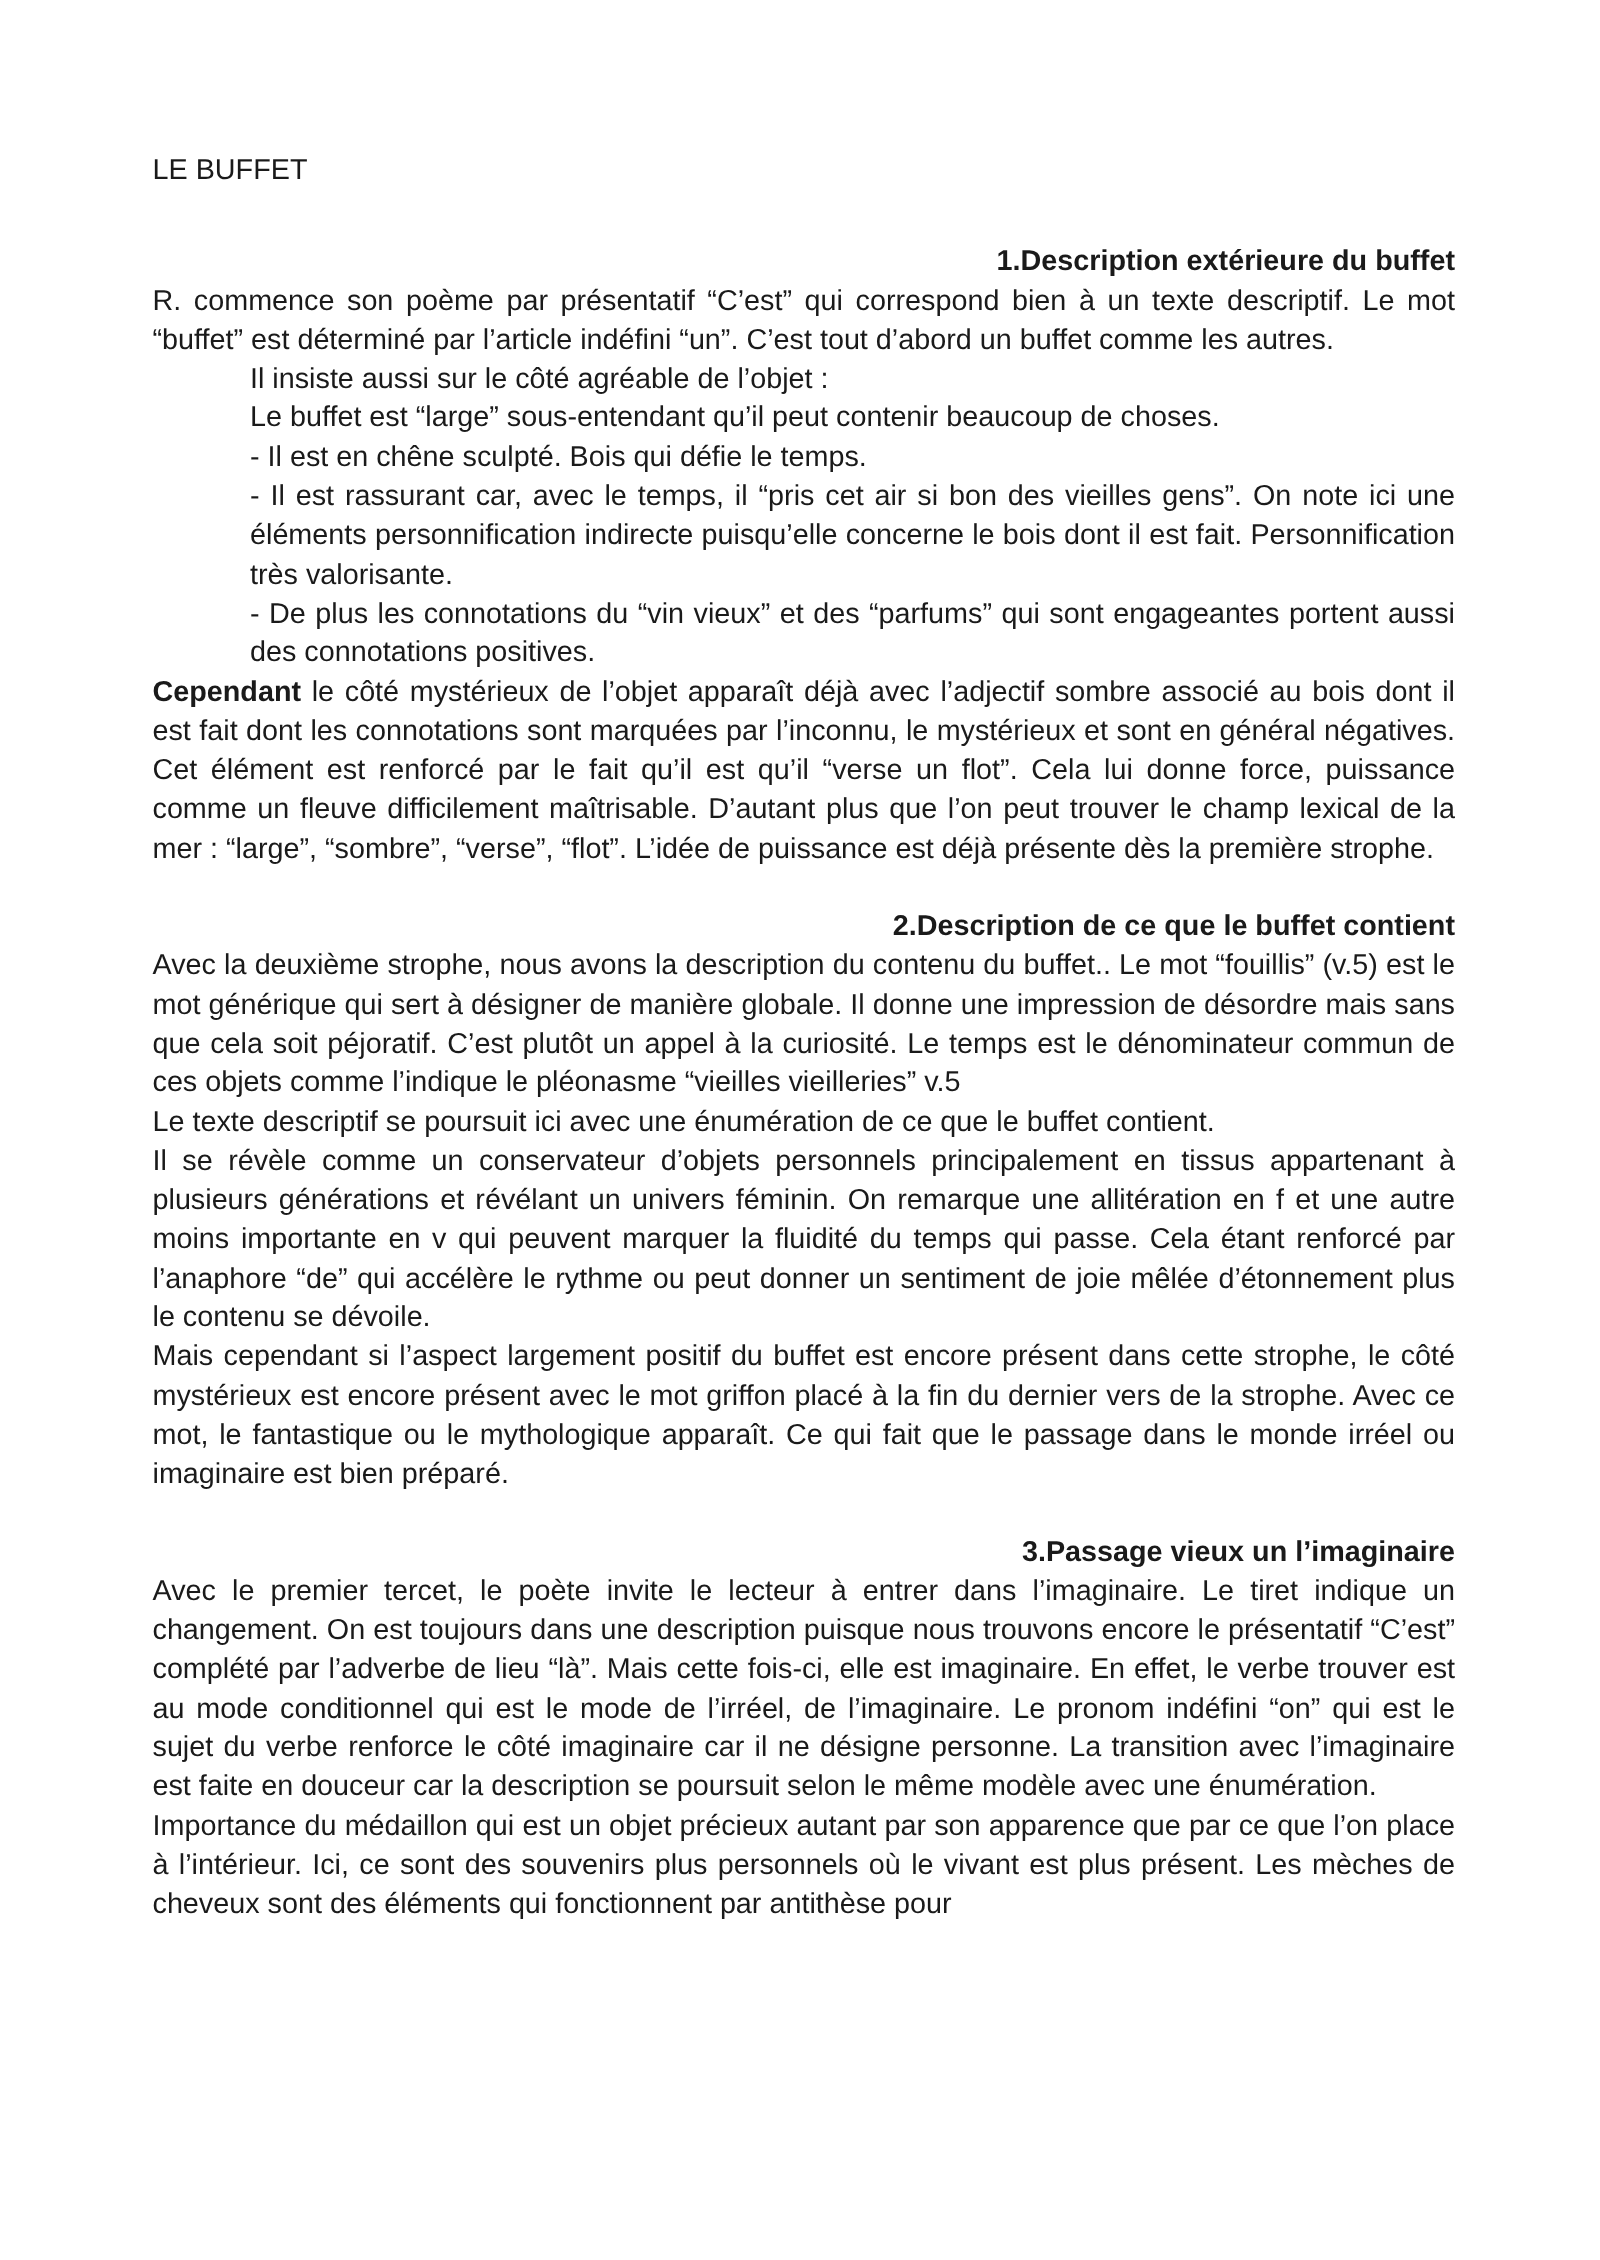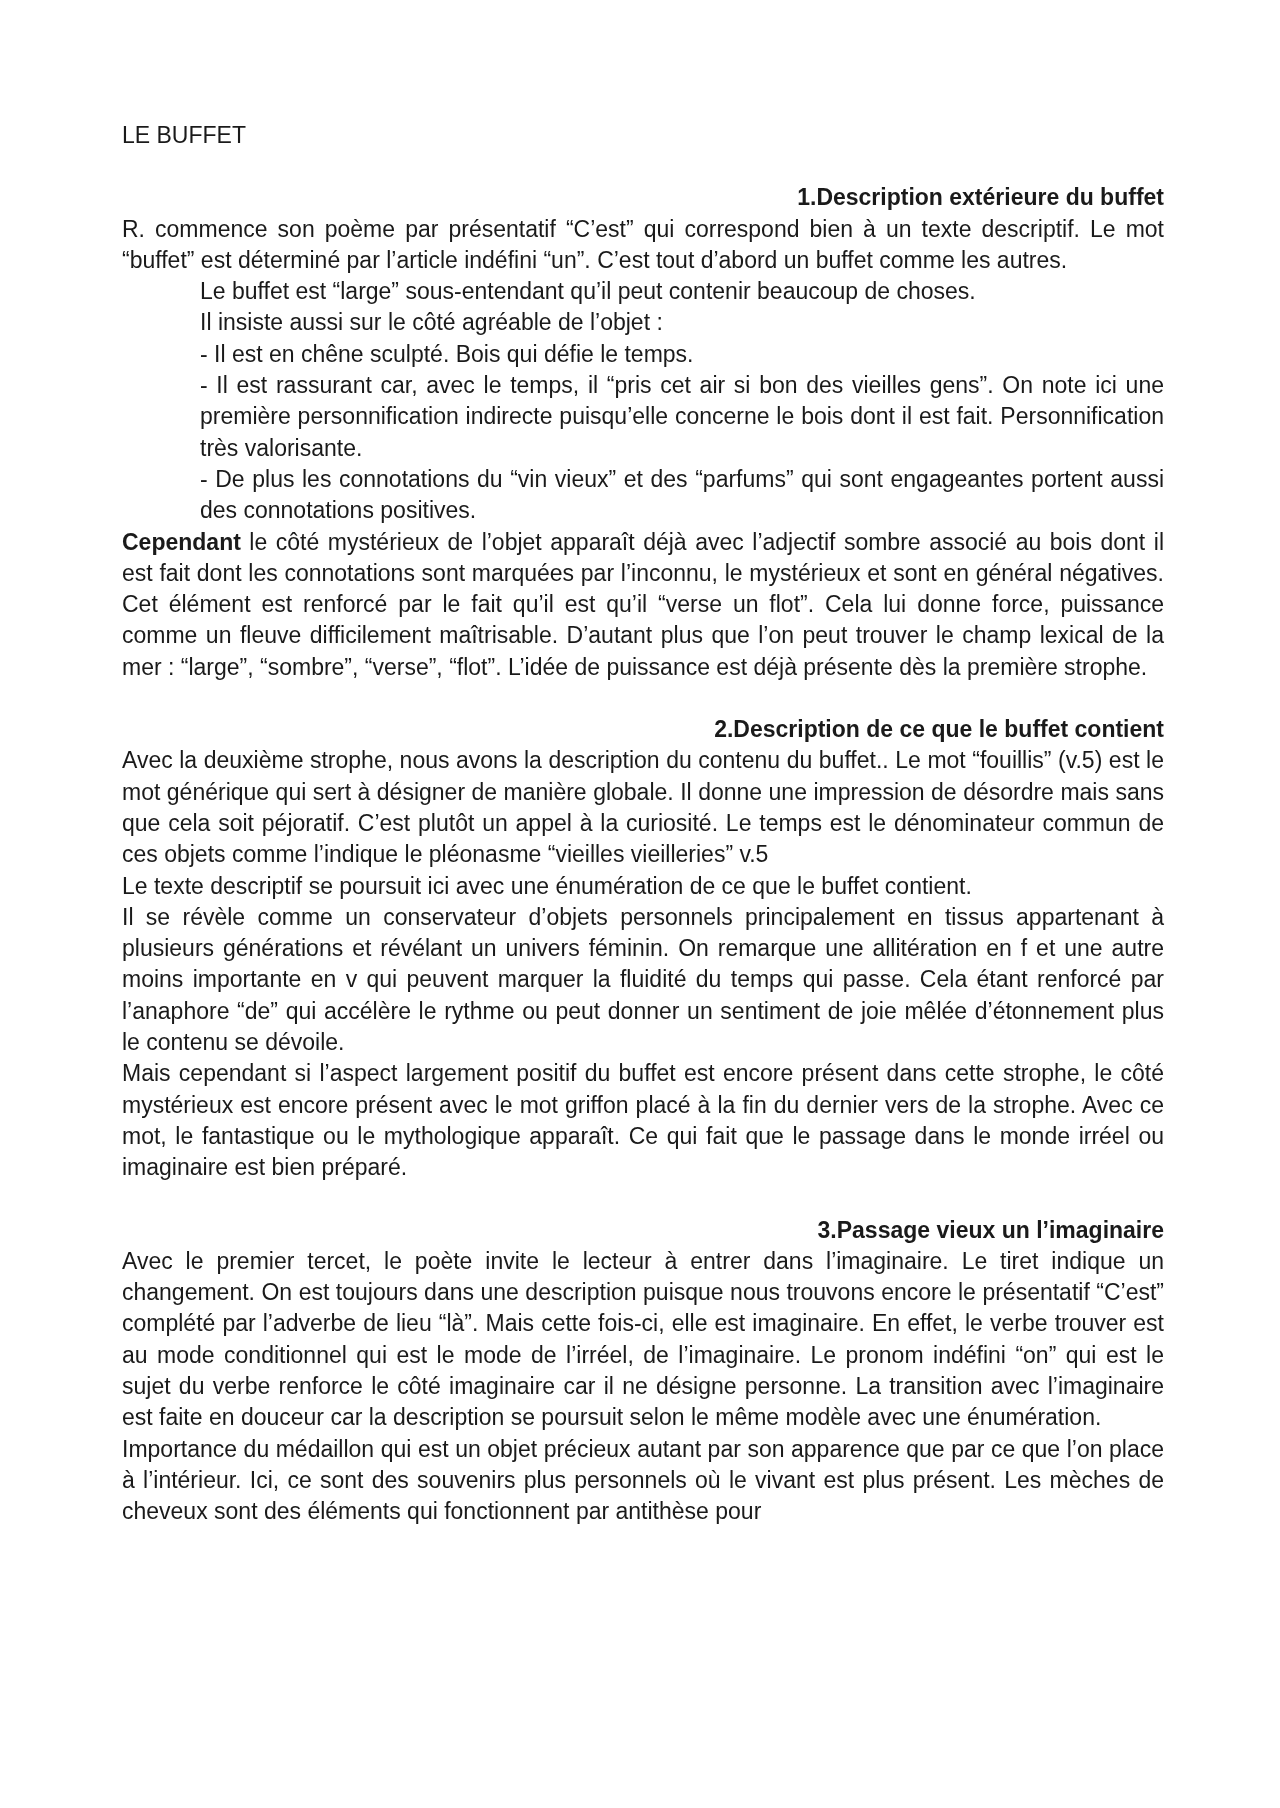--- a/index.html
+++ b/index.html
@@ -2,41 +2,41 @@
 <html><head>
 <meta charset="utf-8">
 <style>
   html, body { margin: 0; padding: 0; background: #ffffff; }
   body { width: 1280px; height: 1808px; position: relative; overflow: hidden; }
   .page {
     position: absolute; left: 122px; top: 120px; width: 1042px;
     font-family: "Liberation Sans", sans-serif; font-size: 23px; line-height: 31.3px;
     color: #1a1a1a;
   }
-  .title { margin-bottom: 31px; }
+  .title { margin-bottom: 42px; }
   h2 { font-size: 23px; font-weight: bold; margin: 0; padding-left: 38px; line-height: 31.3px; text-align: right; }
   h2 .num { display: inline-block; width: 38px; }
   p { margin: 0; }
   .just { text-align: justify; text-align-last: left; }
   .indent { padding-left: 78px; }
   .gap { height: 31px; }
   b { font-weight: bold; }
 </style>
 </head>
 <body>
 
 <div class="page">
   <div class="title">LE BUFFET</div>
 
   <h2><span class="num">1.</span><span>Description extérieure du buffet</span></h2>
   <p class="just">R. commence son poème par présentatif “C’est” qui correspond bien à un texte descriptif. Le mot “buffet” est déterminé par l’article indéfini “un”. C’est tout d’abord un buffet comme les autres.</p>
+  <p class="indent">Il insiste aussi sur le côté agréable de l’objet  :</p>
   <p class="indent">Le buffet est “large” sous-entendant qu’il peut contenir beaucoup de choses.</p>
-  <p class="indent">Il insiste aussi sur le côté agréable de l’objet  :</p>
   <p class="indent">- Il est en chêne sculpté. Bois qui défie le temps.</p>
-  <p class="indent just">- Il est rassurant car, avec le temps, il “pris cet air si bon des vieilles gens”. On note ici une première personnification indirecte puisqu’elle concerne le bois dont il est fait. Personnification très valorisante.</p>
+  <p class="indent just">- Il est rassurant car, avec le temps, il “pris cet air si bon des vieilles gens”. On note ici une éléments personnification indirecte puisqu’elle concerne le bois dont il est fait. Personnification très valorisante.</p>
   <p class="indent just">- De plus les connotations du “vin vieux” et des “parfums” qui sont engageantes portent aussi des connotations positives.</p>
   <p class="just"><b>Cependant</b><span> le côté mystérieux de l’objet apparaît déjà avec l’adjectif sombre associé au bois dont il est fait dont les connotations sont marquées par l’inconnu, le mystérieux et sont en général négatives. Cet élément est renforcé par le fait qu’il est qu’il “verse un flot”. Cela lui donne force, puissance comme un fleuve difficilement maîtrisable. D’autant plus que l’on peut trouver le champ lexical de la mer : “large”, “sombre”, “verse”, “flot”. L’idée de puissance est déjà présente dès la première strophe.</span></p>
 
   <div class="gap"></div>
   <h2><span class="num">2.</span><span>Description de ce que le buffet contient</span></h2>
   <p class="just">Avec la deuxième strophe, nous avons la description du contenu  du buffet.. Le mot “fouillis” (v.5) est le mot générique qui sert à désigner de manière globale. Il donne une impression de désordre mais sans que cela soit péjoratif. C’est plutôt un appel à la curiosité. Le temps est le dénominateur commun de ces objets comme l’indique le pléonasme “vieilles vieilleries” v.5</p>
   <p class="just">Le texte descriptif se poursuit ici avec une énumération de ce que le buffet contient.</p>
   <p class="just">Il se révèle comme un conservateur d’objets personnels principalement en tissus appartenant à plusieurs générations et révélant un univers féminin. On remarque une allitération en f et une autre moins importante en v qui peuvent marquer la fluidité du temps qui passe. Cela étant renforcé par l’anaphore “de” qui accélère le rythme ou peut donner un sentiment de joie mêlée d’étonnement plus le contenu se dévoile.</p>
   <p class="just">Mais cependant si l’aspect largement positif du buffet est encore présent dans cette strophe, le côté mystérieux est encore présent avec le mot griffon placé à la fin du dernier vers de la strophe. Avec ce mot, le fantastique ou le mythologique apparaît. Ce qui fait que le passage dans le monde irréel ou imaginaire est bien préparé.</p>
 

